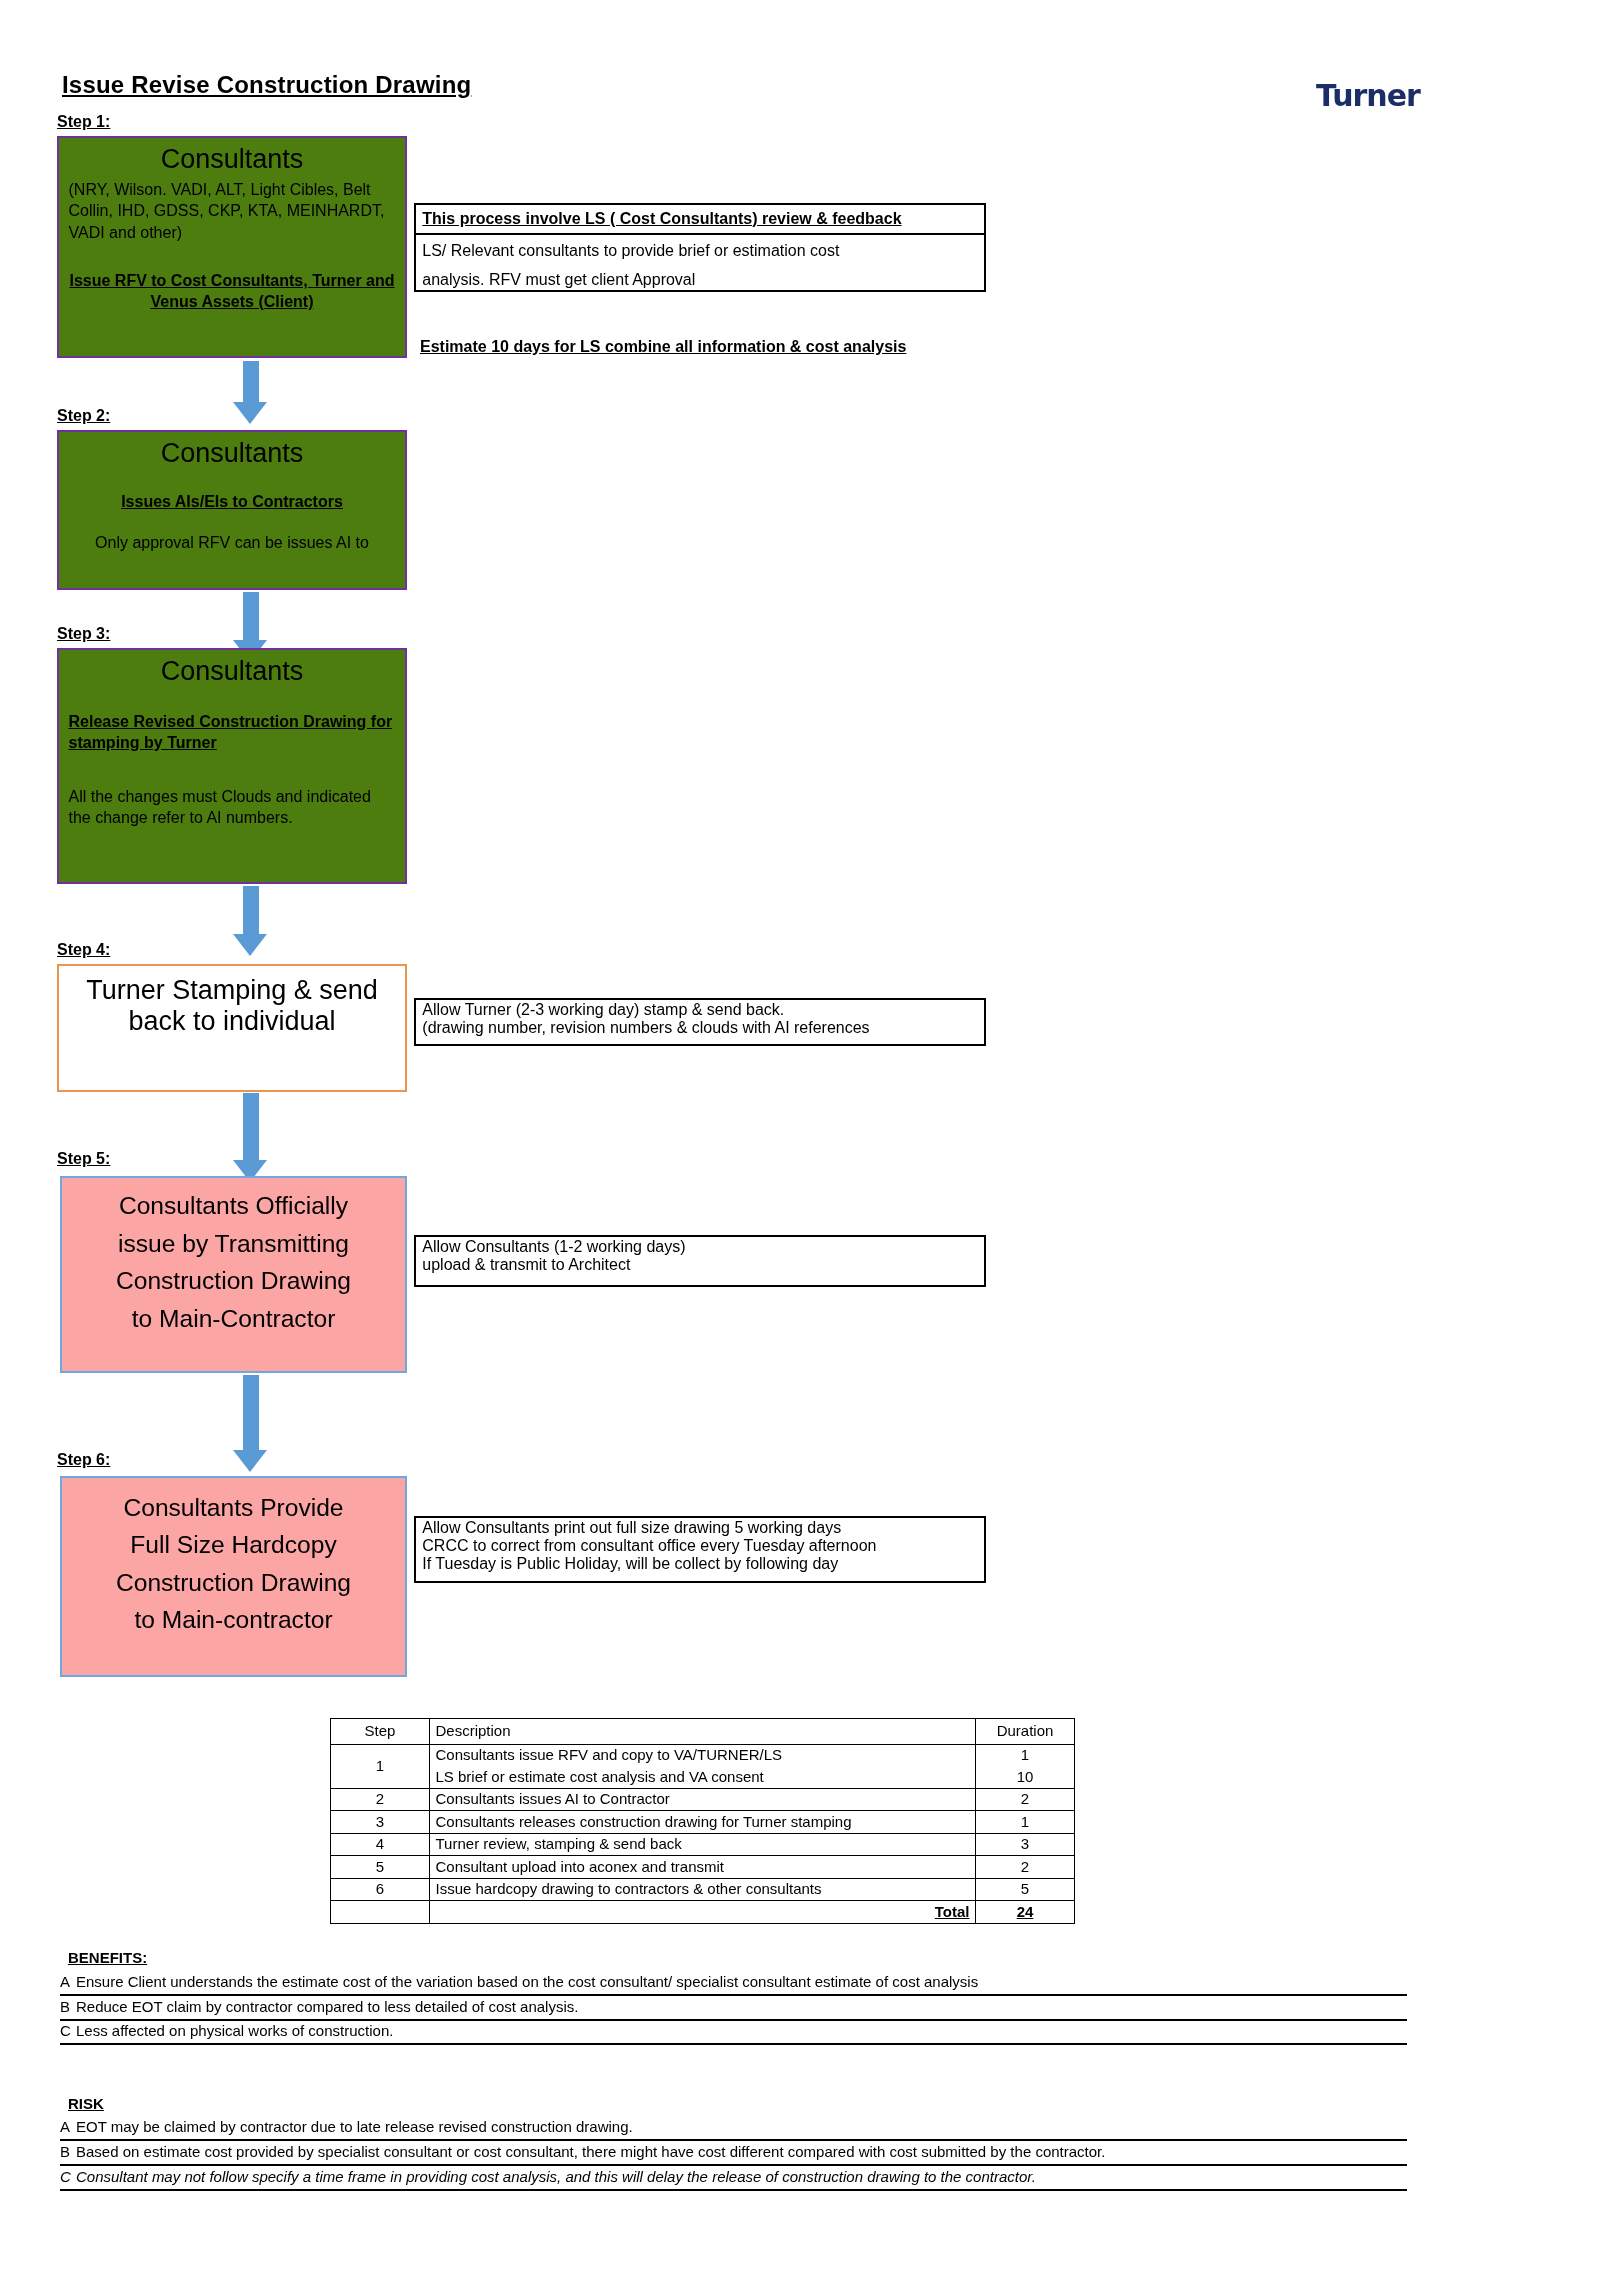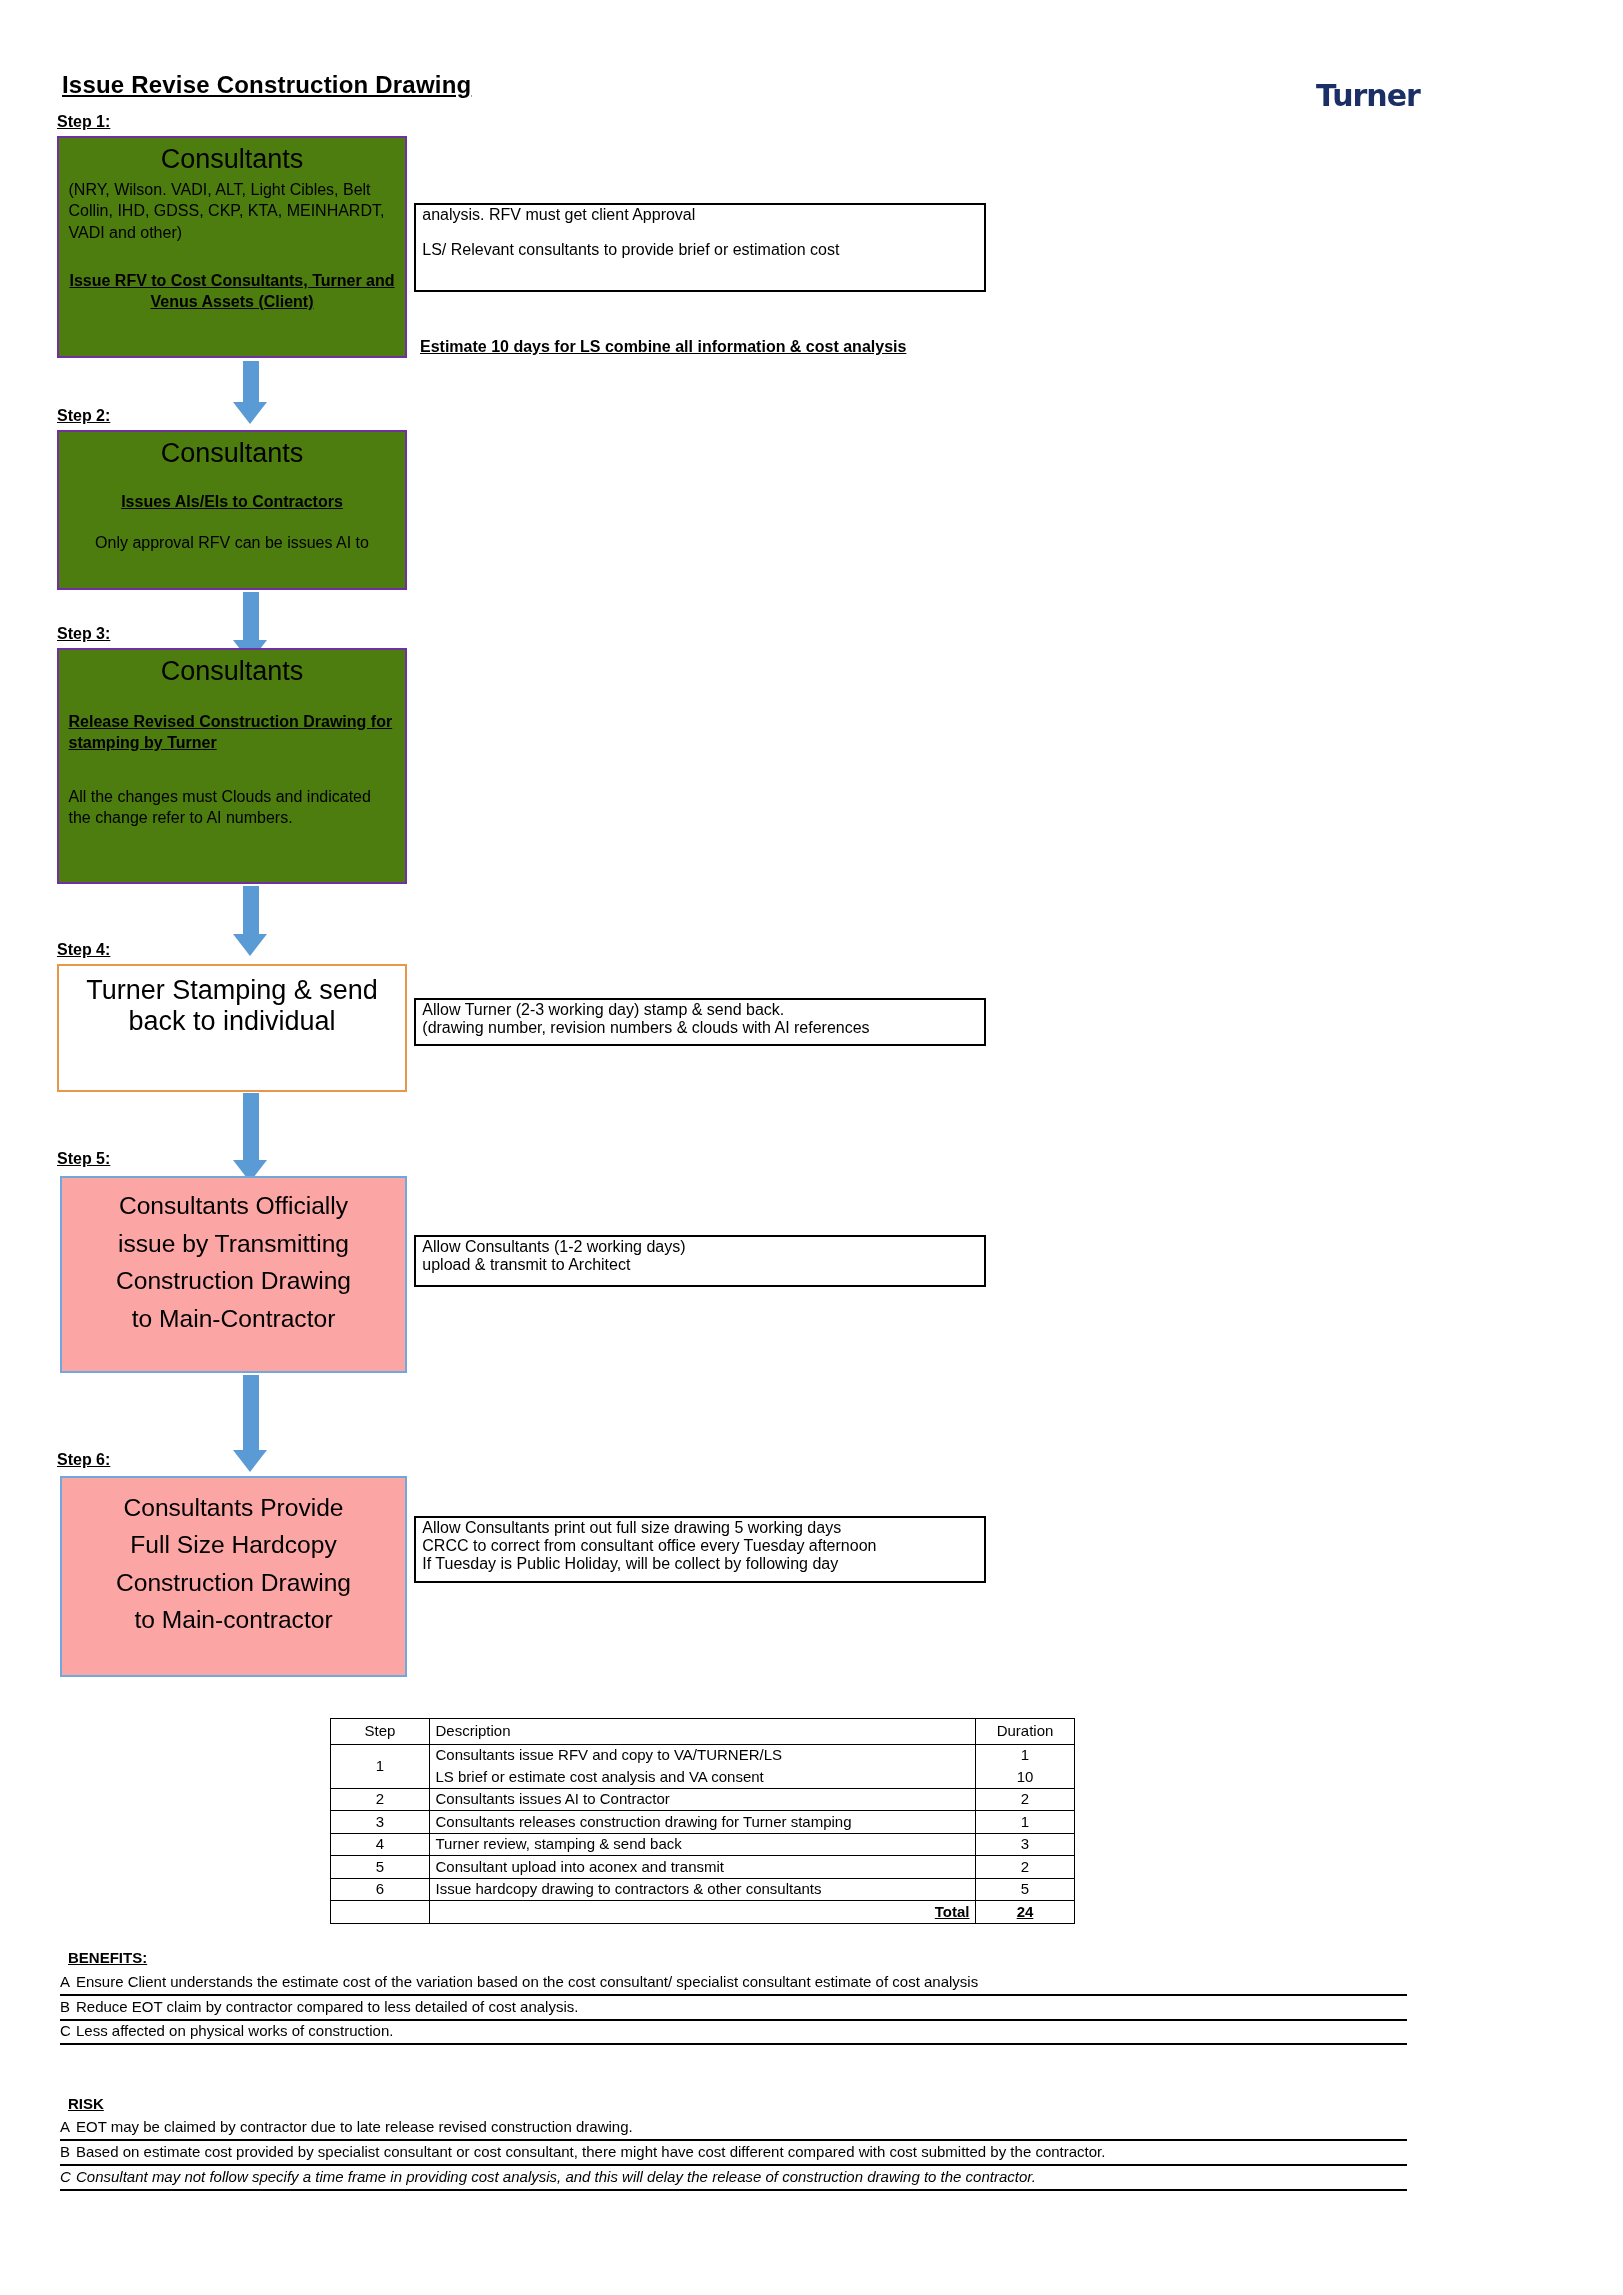--- a/index.html
+++ b/index.html
@@ -120,22 +120,23 @@
 
 <div class="abs step-label" style="top:113px;">Step 1:</div>
 <div class="abs pbox" style="left:57px;top:136px;width:350px;height:222px;">
   <div class="hdr">Consultants</div>
   <div class="sub">(NRY, Wilson. VADI, ALT, Light Cibles, Belt Collin, IHD, GDSS, CKP, KTA, MEINHARDT, VADI and other)</div>
   <div class="sub bold-u ctr" style="margin-top:27px;">Issue RFV to Cost Consultants, Turner and</div>
   <div class="sub bold-u ctr" style="margin-top:0;">Venus Assets (Client)</div>
 </div>
 
 <div class="abs note" style="top:203px;height:89px;">
+  <div class="row sep">This process involve LS ( Cost Consultants) review &amp; feedback</div>
+  <div class="row tall">LS/ Relevant consultants  to provide brief or estimation cost</div>
   <div class="row tall" style="padding-top:2.4px;">analysis. RFV must get client Approval</div>
-  <div class="row tall">LS/ Relevant consultants  to provide brief or estimation cost</div>
 </div>
 <div class="abs free-note" style="top:338px;">Estimate 10 days for LS combine all information &amp; cost analysis</div>
 
 <div class="abs arrow" style="top:361px;height:63px;">
   <div class="shaft" style="height:41px;"></div>
   <div class="head" style="top:41px;"></div>
 </div>
 
 <div class="abs step-label" style="top:407px;">Step 2:</div>
 <div class="abs pbox" style="left:57px;top:430px;width:350px;height:160px;">

